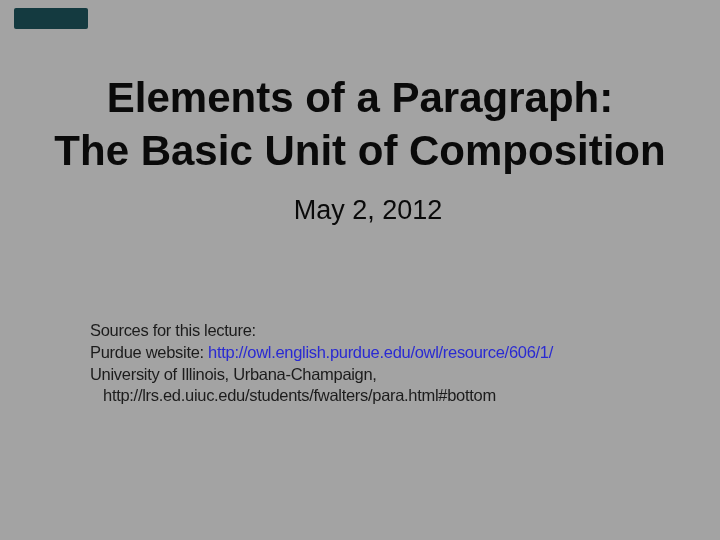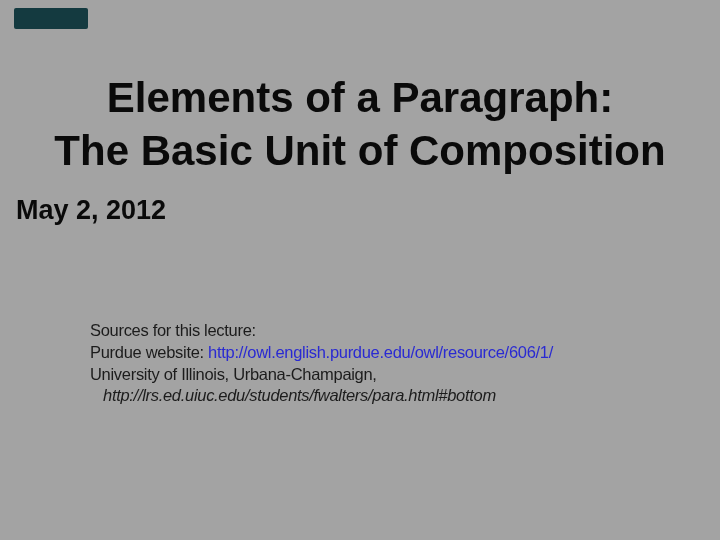--- a/index.html
+++ b/index.html
@@ -33,39 +33,40 @@
     font-weight: bold;
     font-size: 42px;
     line-height: 53px;
     color: #0a0a0a;
   }
   .date-line {
     position: absolute;
     top: 193px;
     left: 16px;
     right: 0;
-    font-weight: bold;
+    text-align: center;
+    font-weight: normal;
     font-size: 27px;
     line-height: 34px;
     color: #0a0a0a;
   }
   .sources {
     position: absolute;
     left: 90px;
     top: 320px;
     width: 610px;
     font-size: 16.5px;
     line-height: 21.8px;
     letter-spacing: -0.3px;
     color: #1c1c1c;
     white-space: nowrap;
   }
   .src-line { height: 21.8px; }
   .indent-a { padding-left: 18px; }
-  .indent-b { padding-left: 13px; font-style: italic; }
+  .indent-b { padding-left: 13px; }
   .it { font-style: italic; }
   .lnk {
     color: #2a2ad2; 
     cursor: pointer;
   }
 </style>
 </head>
 <body>
 
 <div class="slide" style="background: #a3a3a3;">

